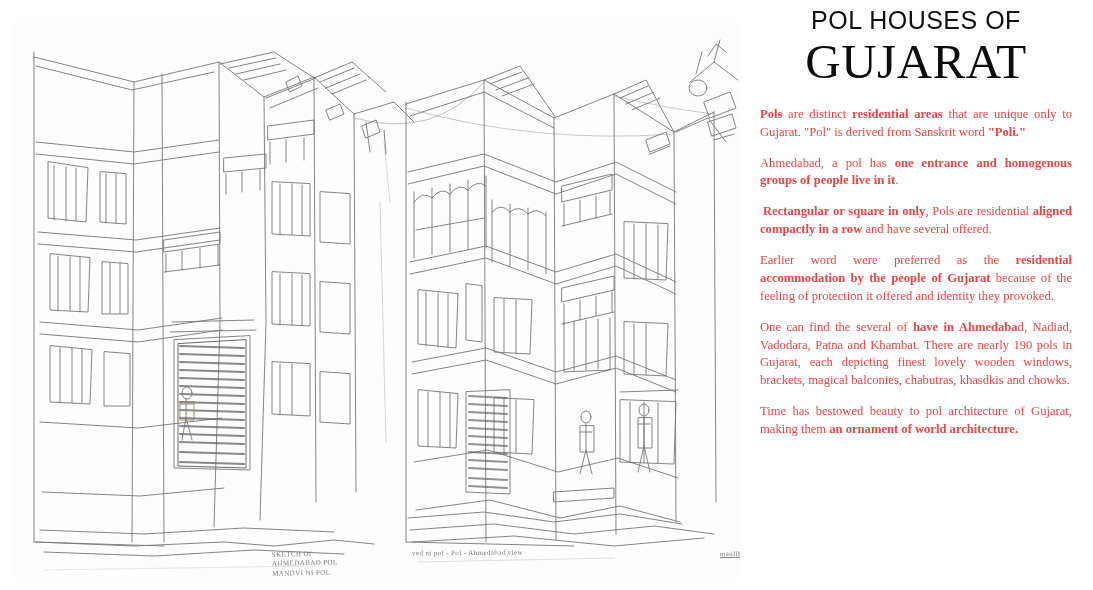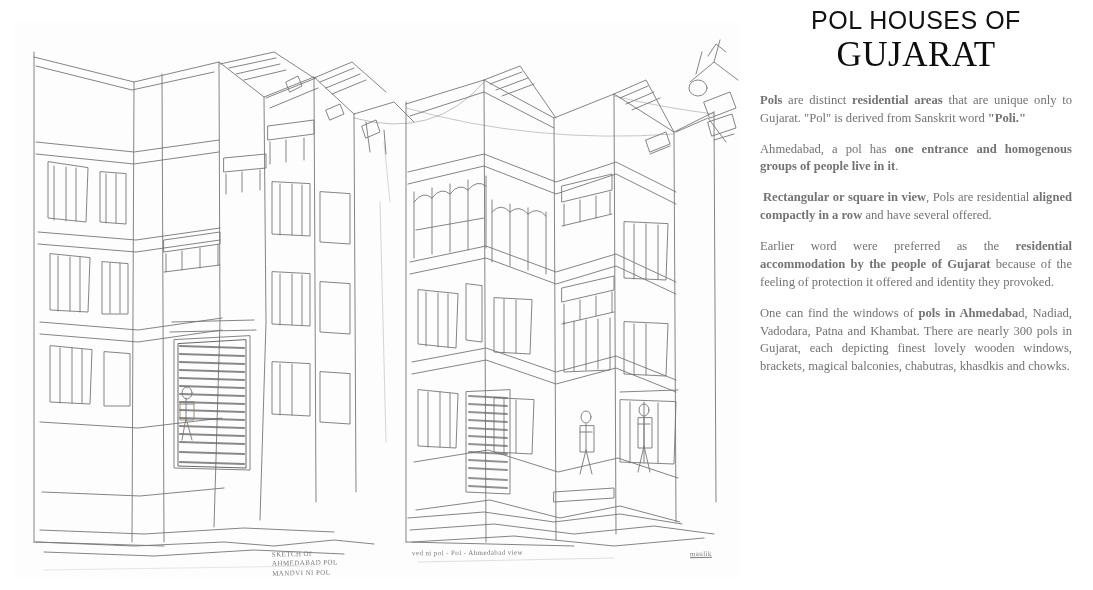--- a/index.html
+++ b/index.html
@@ -36,21 +36,21 @@
     font-family: "Liberation Serif", serif;
     font-size: 7px;
     color: #7a7a7a;
     letter-spacing: 0.4px;
     line-height: 1.35;
     white-space: pre-line;
     transform: rotate(-1.2deg);
   }
   .cap-left  { left: 258px; top: 528px; }
   .cap-mid   { left: 398px; top: 527px; transform: rotate(-0.4deg); }
-  .cap-right { left: 676px; top: 528px; transform: rotate(-0.8deg); text-decoration: underline; }
+  .cap-right { left: 706px; top: 528px; transform: rotate(-0.8deg); text-decoration: underline; }
 
   
   .textpanel {
     position: absolute;
     left: 760px;
     top: 0;
     width: 312px;
     height: 574px;
     padding: 0;
   }
@@ -61,35 +61,35 @@
   .title-line1 {
     font-family: "Liberation Sans", sans-serif;
     font-size: 25px;
     letter-spacing: 0.5px;
     color: #111;
     font-weight: 400;
     line-height: 1.15;
   }
   .title-line2 {
     font-family: "Liberation Serif", serif;
-    font-size: 35px;
+    font-size: 49px;
     letter-spacing: 0.5px;
     color: #0d0d0d;
     font-weight: 400;
     line-height: 1.0;
     margin-top: 2px;
   }
   .body-copy {
     margin-top: 20px;
   }
   .para {
     font-family: "Liberation Serif", serif;
     font-size: 12.6px;
     line-height: 1.42;
-    color: #737373;
+    color: #ef4444;
     text-align: justify;
     margin: 0 0 13px 0;
   }
   .para b { font-weight: bold; }
   .para-indent { text-indent: 3px; }
 </style>
 </head>
 <body>
 
 <div class="page">
@@ -312,19 +312,20 @@
 
   <div class="textpanel">
     <div class="title-wrap">
       <div class="title-line1">POL HOUSES OF</div>
       <div class="title-line2">GUJARAT</div>
     </div>
 
     <div class="body-copy">
       <p class="para"><b>Pols</b><span> are distinct </span><b>residential areas</b><span> that are unique only to Gujarat. "Pol" is derived from Sanskrit word </span><b>"Poli."</b></p>
       <p class="para"><span>Ahmedabad, a pol has </span><b>one entrance and homogenous groups of people live in it</b><span>.</span></p>
-      <p class="para para-indent"><b> Rectangular or square in view</b><span>, Pols are residential </span><b>aligned compactly in a row</b><span> and have several offered.</span></p>
+      <p class="para para-indent"><b> Rectangular or square in only</b><span>, Pols are residential </span><b>aligned compactly in a row</b><span> and have several offered.</span></p>
       <p class="para"><span>Earlier word were preferred as the </span><b>residential accommodation by the people of Gujarat</b><span> because of the feeling of protection it offered and identity they provoked.</span></p>
-      <p class="para"><span>One can find the windows of </span><b>pols in Ahmedaba</b><span>d, Nadiad, Vadodara, Patna and Khambat. There are nearly 300 pols in Gujarat, each depicting finest lovely wooden windows, brackets, magical balconies, chabutras, khasdkis and chowks.</span></p>
+      <p class="para"><span>One can find the several of </span><b>have in Ahmedaba</b><span>d, Nadiad, Vadodara, Patna and Khambat. There are nearly 190 pols in Gujarat, each depicting finest lovely wooden windows, brackets, magical balconies, chabutras, khasdkis and chowks.</span></p>
+      <p class="para"><span>Time has bestowed beauty to pol architecture of Gujarat, making them </span><b>an ornament of world architecture.</b></p>
     </div>
   </div>
 
 </div>
 
 </body></html>

